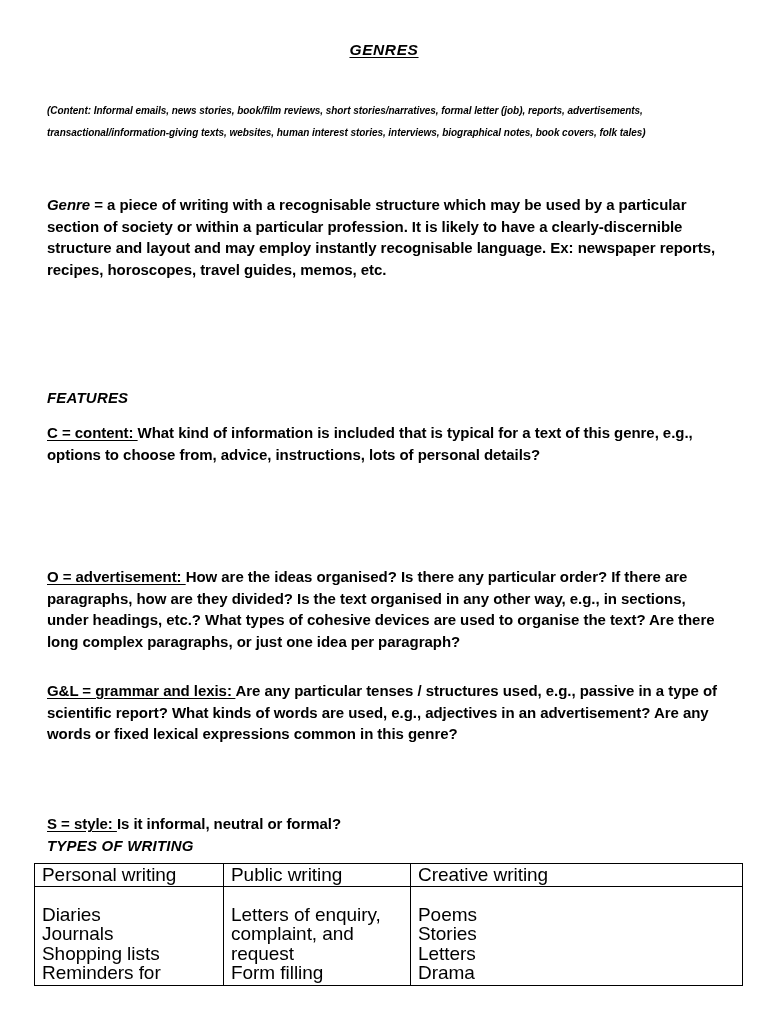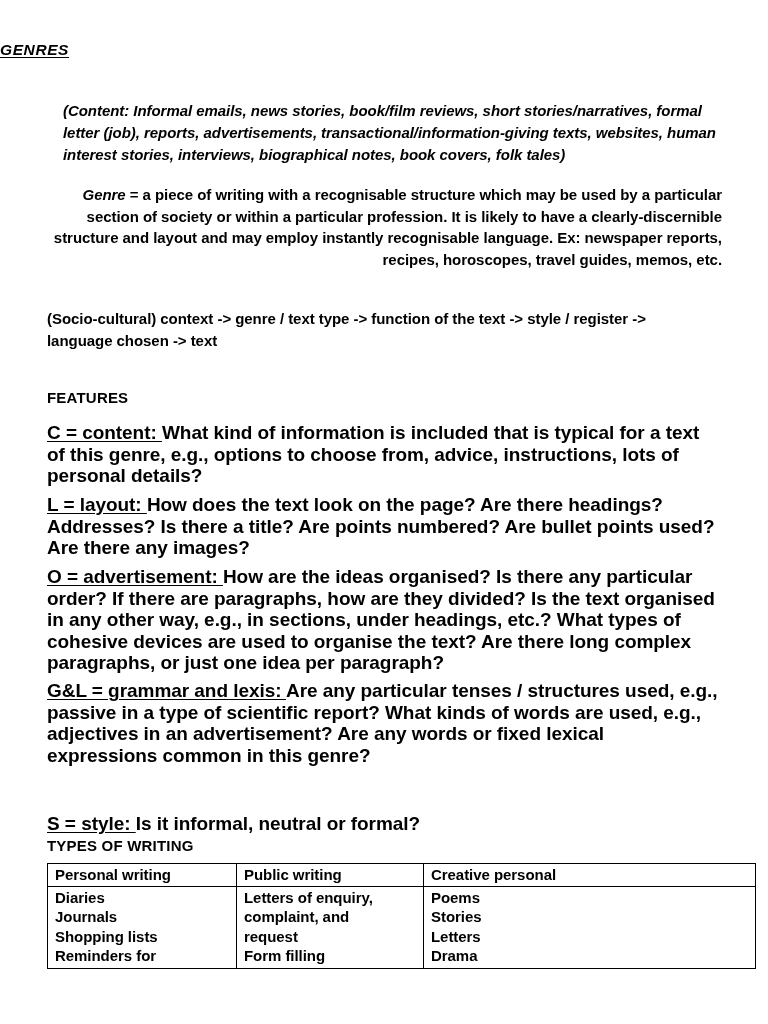--- a/index.html
+++ b/index.html
@@ -24,21 +24,21 @@
     box-sizing: border-box;
     padding: 0;
   }
 
   
   .doc-title {
     position: absolute;
     left: 0;
     top: 41px;
     width: 768px;
-    text-align: left;
+    text-align: center;
     font-weight: bold;
     font-style: italic;
     font-size: 15.5px;
     letter-spacing: 0.6px;
     text-decoration: underline;
     text-underline-offset: 2px;
   }
 
   
   .block {
@@ -49,149 +49,144 @@
     font-size: 15px;
     line-height: 21.5px;
     letter-spacing: -0.05px;
     text-align: left;
   }
 
   .content-note {
     top: 100px;
     font-style: italic;
     line-height: 22px;
-    font-size: 15px;
+    font-size: 10px;
     width: 668px;
-    margin-left: 16px;
   }
 
   .genre-def {
-    top: 184px;
+    top: 194px;
     width: 675px;
-    text-align: right;
   }
   .genre-def .term {
     font-style: italic;
   }
 
   .chain {
     top: 308px;
     width: 665px;
   }
 
   .section-head {
     position: absolute;
     left: 47px;
     font-weight: bold;
     font-size: 15px;
     line-height: 19px;
     letter-spacing: 0.2px;
+    font-style: italic;
   }
   .features-head { top: 388px; }
   .types-head { top: 836px; }
 
   .feat {
     position: absolute;
     left: 47px;
     width: 672px;
     font-weight: bold;
-    font-size: 19px;
+    font-size: 15px;
     line-height: 21.5px;
     letter-spacing: -0.05px;
   }
   .feat .key {
     text-decoration: underline;
     text-underline-offset: 1.5px;
   }
 
   .feat-c { top: 422px; width: 660px; }
   .feat-l { top: 494px; width: 668px; }
   .feat-o { top: 566px; width: 678px; }
   .feat-gl { top: 680px; width: 672px; }
   .feat-s { top: 773px; margin-top: 40px; }
 
   
   .types-table {
     position: absolute;
-    left: 47px;
+    left: 34px;
     top: 863px;
     width: 684px;
     border-collapse: collapse;
     table-layout: fixed;
-    font-weight: bold;
-    font-size: 15px;
+    font-weight: normal;
+    font-size: 19px;
   }
   .types-table td {
     border: 1.5px solid #000000;
     vertical-align: top;
     padding: 1px 0 2px 7px;
     line-height: 19.5px;
     letter-spacing: -0.05px;
   }
   .types-table td.col1 { width: 181px; }
   .types-table td.col2 { width: 179px; }
   .types-table td.col3 { width: 324px; }
 
   .types-table tr.head td {
     height: 19px;
     padding-top: 1px;
     padding-bottom: 1px;
   }
   .types-table tr.body td {
     height: 74px;
-    padding-top: 1px;
+    padding-top: 18px;
     margin-left: 19px;
   }
   .cell-line { display: block; white-space: nowrap; }
 </style>
 </head>
 <body>
 
 <div class="page">
 
   <div class="doc-title">GENRES</div>
 
   <div class="block content-note">(Content: Informal emails, news stories, book/film reviews, short stories/narratives, formal letter (job), reports, advertisements, transactional/information-giving texts, websites, human interest stories, interviews, biographical notes, book covers, folk tales)</div>
 
   <div class="block genre-def">
     <span class="term">Genre</span><span> = a piece of writing with a recognisable structure which may be used by a particular section of society or within a particular profession. It is likely to have a clearly-discernible structure and layout and may employ instantly recognisable language. Ex: newspaper reports, recipes, horoscopes, travel guides, memos, etc.</span>
   </div>
 
-  <div class="block chain">(Socio-cultural) context -&gt; genre / text type -&gt; function of the text -&gt; style / register -&gt; language chosen -&gt; text</div>
 
   <div class="section-head features-head">FEATURES</div>
 
   <div class="feat feat-c">
     <span class="key">C = content: </span><span>What kind of information is included that is typical for a text of this genre, e.g., options to choose from, advice, instructions, lots of personal details?</span>
   </div>
 
-  <div class="feat feat-l">
-    <span class="key">L = layout: </span><span>How does the text look on the page? Are there headings? Addresses? Is there a title? Are points numbered? Are bullet points used? Are there any images?</span>
-  </div>
 
   <div class="feat feat-o">
     <span class="key">O = advertisement: </span><span>How are the ideas organised? Is there any particular order? If there are paragraphs, how are they divided? Is the text organised in any other way, e.g., in sections, under headings, etc.? What types of cohesive devices are used to organise the text? Are there long complex paragraphs, or just one idea per paragraph?</span>
   </div>
 
   <div class="feat feat-gl">
     <span class="key">G&amp;L = grammar and lexis: </span><span>Are any particular tenses / structures used, e.g., passive in a type of scientific report? What kinds of words are used, e.g., adjectives in an advertisement? Are any words or fixed lexical expressions common in this genre?</span>
   </div>
 
   <div class="feat feat-s">
     <span class="key">S = style: </span><span>Is it informal, neutral or formal?</span>
   </div>
 
   <div class="section-head types-head">TYPES OF WRITING</div>
 
   <table class="types-table">
     <tbody>
       <tr class="head">
         <td class="col1">Personal writing</td>
         <td class="col2">Public writing</td>
-        <td class="col3">Creative personal</td>
+        <td class="col3">Creative writing</td>
       </tr>
       <tr class="body">
         <td class="col1">
           <span class="cell-line">Diaries</span>
           <span class="cell-line">Journals</span>
           <span class="cell-line">Shopping lists</span>
           <span class="cell-line">Reminders for</span>
         </td>
         <td class="col2">
           <span class="cell-line">Letters of enquiry,</span>

